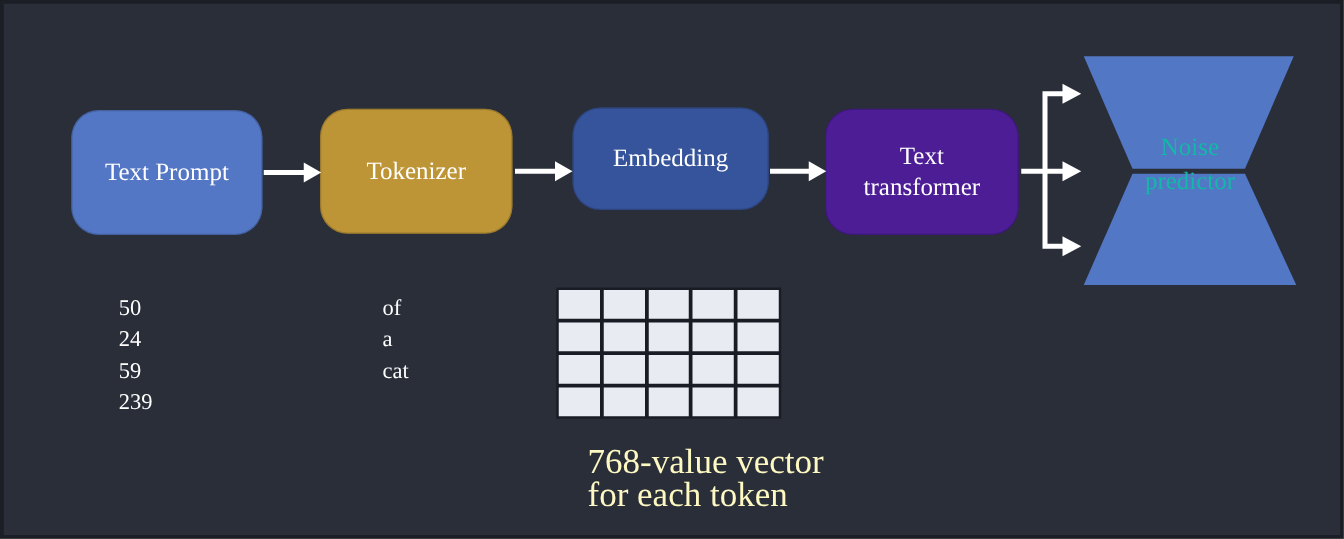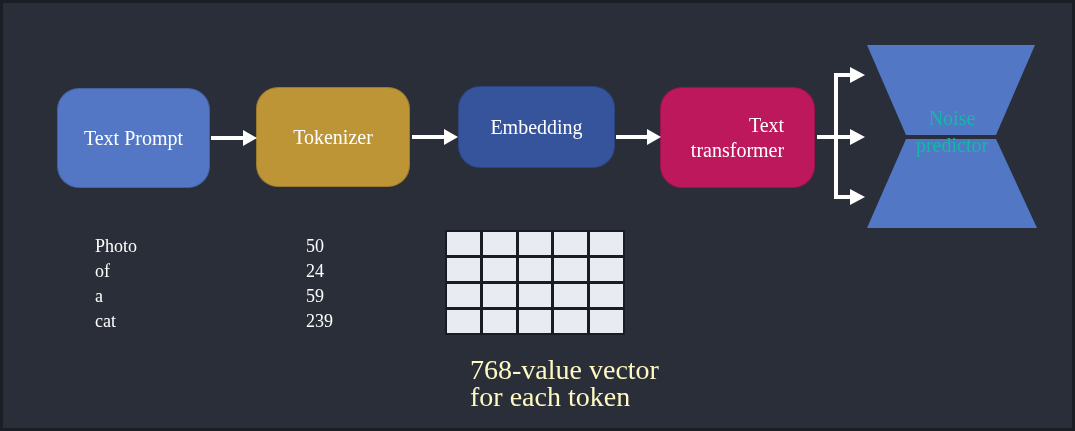--- a/index.html
+++ b/index.html
@@ -56,21 +56,21 @@
   </div>
 
   <div class="box box-tokenizer" style="background: rgb(190, 149, 54);">
     <span>Tokenizer</span>
   </div>
 
   <div class="box box-embedding" style="background: rgb(54, 84, 156);">
     <span>Embedding</span>
   </div>
 
-  <div class="box box-transformer" style="background: #be185d; text-align: right;">
+  <div class="box box-transformer" style="background: #4c1d95;">
     <span>
       <span>Text</span><br>
       <span>transformer</span>
     </span>
   </div>
 
   <svg class="connector-svg" viewBox="0 0 1075 431">
     <g fill="#5277C5">
       <polygon points="867,45 1035,45 996,135 906,135"></polygon>
       <polygon points="906,139 996,139 1037,228 867,228"></polygon>
@@ -91,21 +91,20 @@
       <path d="M851,75 H836 V197 H851"></path>
     </g>
   </svg>
 
   <div class="noise-label">
     <span>Noise</span><br>
     <span>predictor</span>
   </div>
 
   <div class="token-table">
-    <span>Photo</span>
     <span>50</span>
     <span>of</span>
     <span>24</span>
     <span>a</span>
     <span>59</span>
     <span>cat</span>
     <span>239</span>
   </div>
 
   <div class="vector-grid" style="background: rgb(25, 28, 36);">

